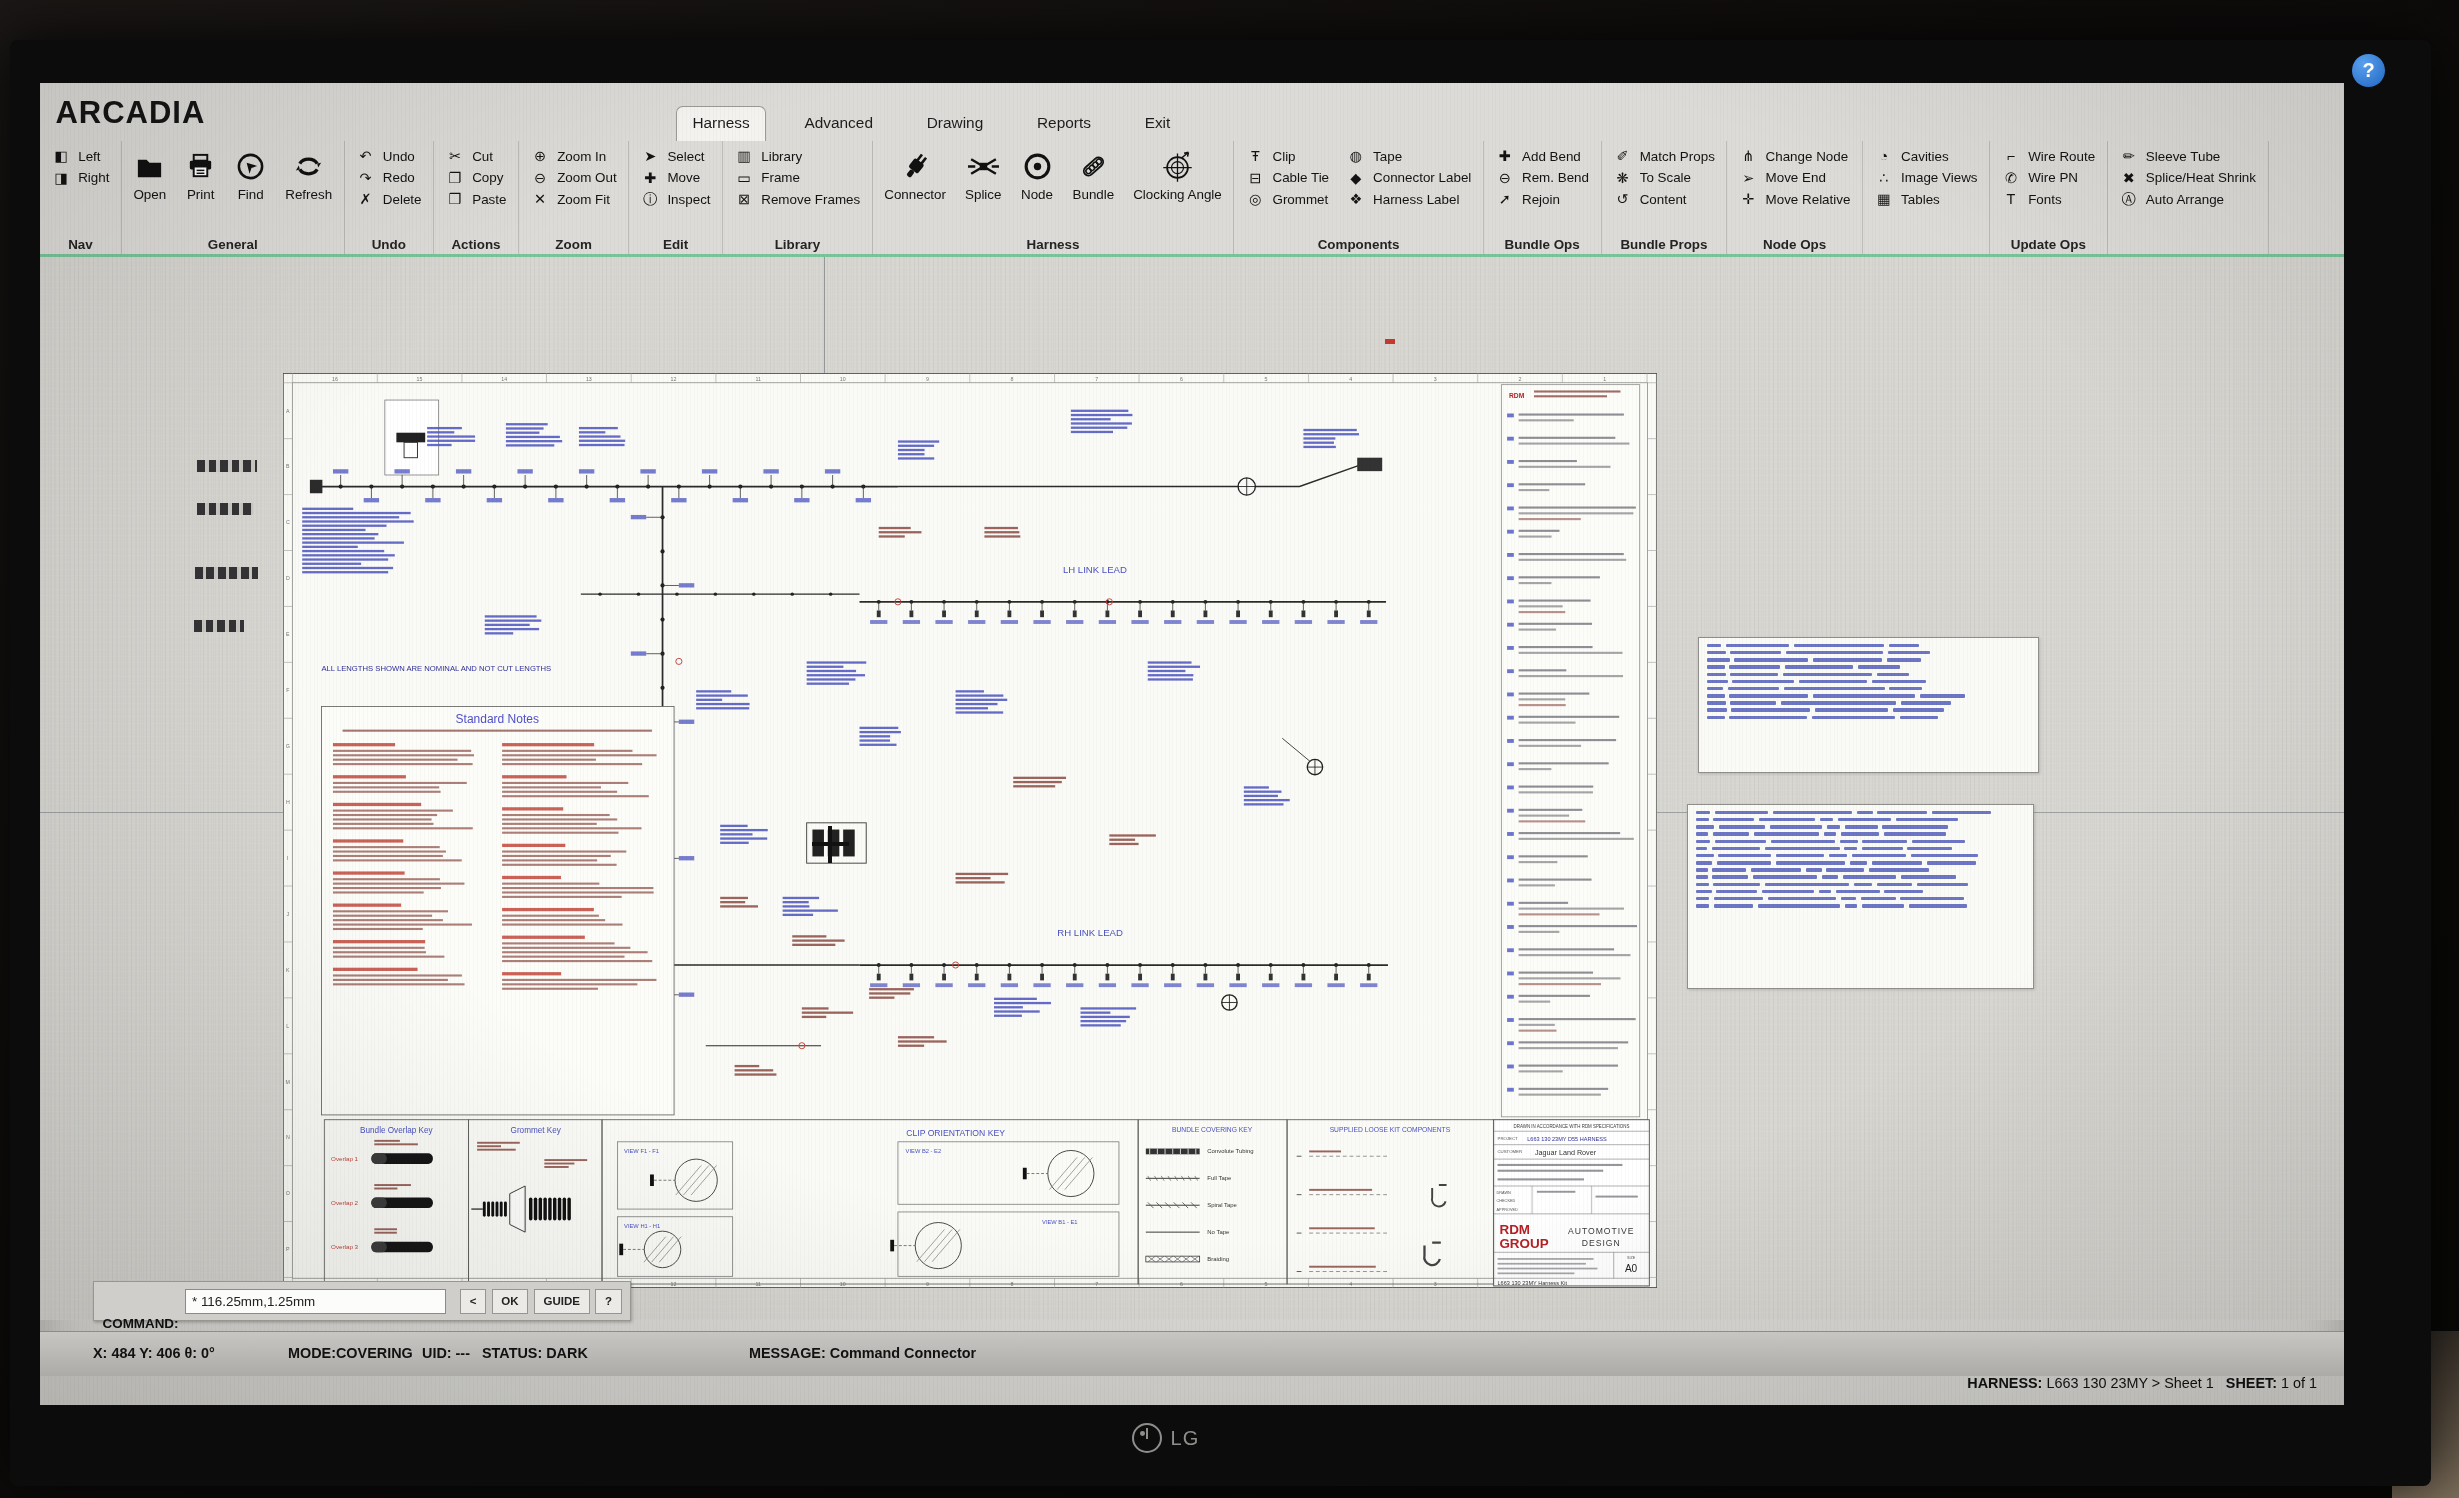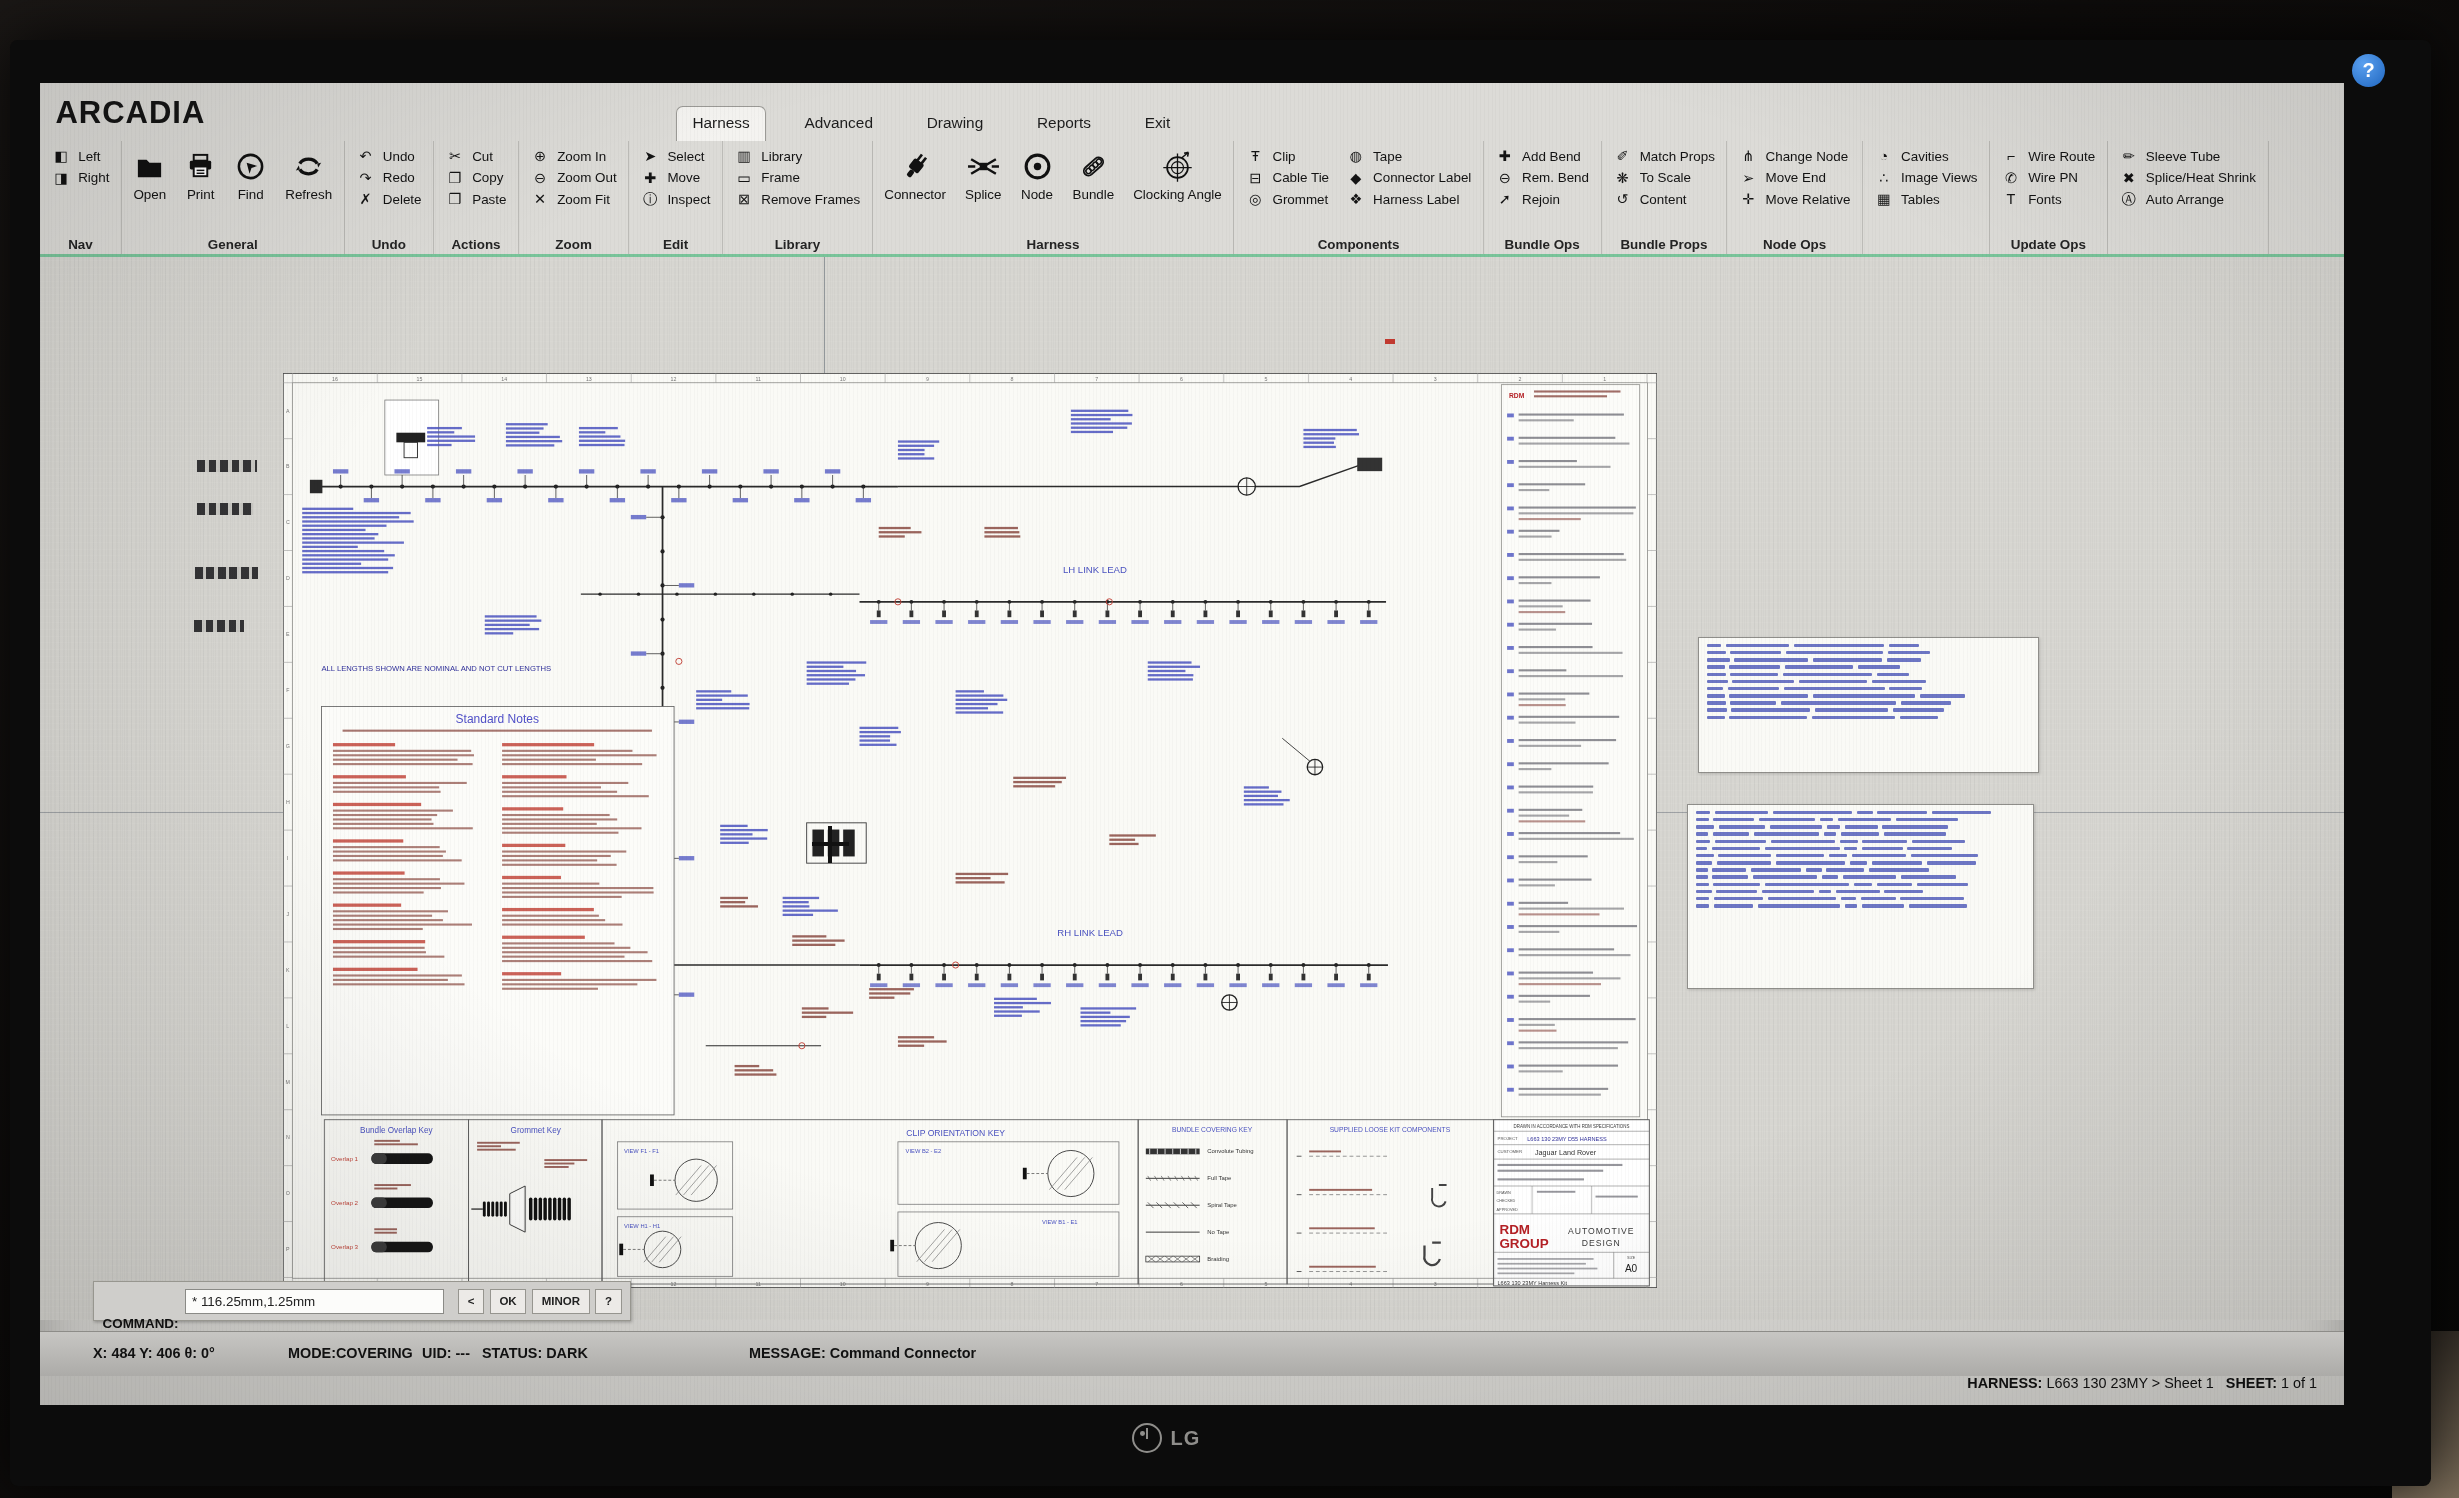--- a/index.html
+++ b/index.html
@@ -69,21 +69,21 @@
     border:1px solid #8f8e8a;background:#f3f2ef;color:#1b1b1b;box-shadow:0 1px 1.9px rgba(0,0,0,.2);cursor:default;white-space:nowrap;}
   .tgl.on{background:#9cc41f;border-color:#7d9f12;color:#1b2600;}
   .footerbar{position:absolute;left:0;top:1281px;width:2304px;height:41px;background:#d2d1cd;border-top:1px solid #a3a29e;}
   .harnessline{position:absolute;right:27px;top:9.6px;font-size:14.4px;color:#111;white-space:nowrap;}
   .harnessline b{font-weight:bold;}
   
   .lgwrap{position:absolute;left:1132px;top:1423px;display:flex;gap:8.6px;align-items:center;color:#8f8e8b;}
   .lgmark{width:26px;height:26px;border:2.4px solid #8f8e8b;border-radius:50%;position:relative;}
   .lgmark::before{content:"";position:absolute;left:5.8px;top:5.8px;width:4.8px;height:4.8px;border-radius:50%;background:#8f8e8b;}
   .lgmark::after{content:"";position:absolute;left:11.5px;top:2.9px;width:2.4px;height:11.5px;background:#8f8e8b;}
-  .lgtext{font-size:20px;font-weight:bold;letter-spacing:1px;}
+  .lgtext{font-size:20px;font-weight:normal;letter-spacing:1px;}
   
   svg text{font-family:"Liberation Sans",sans-serif;}
 </style>
 </head>
 <body>
 
 <div id="photo">
   <div class="corner-tan"></div>
   <div class="bezel"></div>
   <div class="helpdot">?</div>
@@ -1579,21 +1579,21 @@
 
       <div class="cursor"></div>
     </div>
 
     <div class="cmdbar">
       <span class="cmdlabel">COMMAND:</span>
       <input class="cmdinput" type="text" value="* 116.25mm,1.25mm" style="">
       <span id="cmdbtns" style="display:flex;gap:5.8px;margin-left:7.7px;">
           <div class="cbtn">&lt;</div>
           <div class="cbtn">OK</div>
-          <div class="cbtn">MINOR</div>
+          <div class="cbtn">GUIDE</div>
           <div class="cbtn">?</div>
         </span>
     </div>
 
     <div class="statusbar">
       <span class="sitem" style="left:53px;">X: 484 Y: 406 θ: 0°</span>
       <span class="sitem" style="left:248px;">MODE:COVERING</span>
       <span class="sitem" style="left:382px;">UID: ---</span>
       <span class="sitem" style="left:442px;">STATUS: DARK</span>
       <span class="sitem" style="left:709px;">MESSAGE: Command Connector</span>

